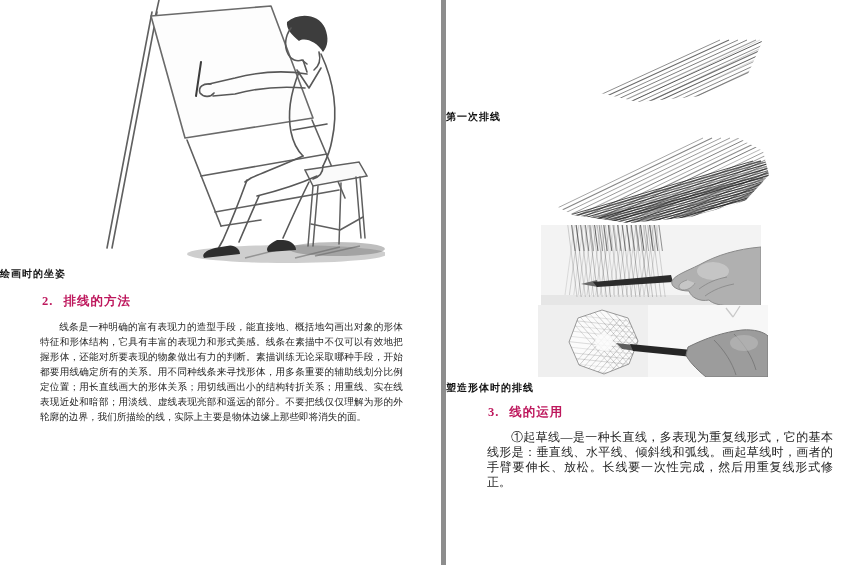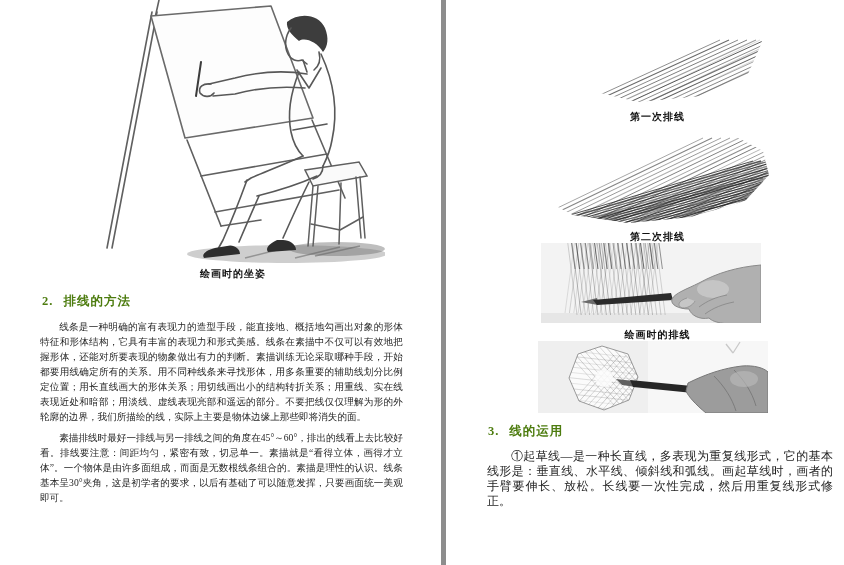--- a/index.html
+++ b/index.html
@@ -10,26 +10,26 @@
   }
   .spread{display:flex;width:844px;height:565px;}
   .page{background:#ffffff;position:relative;box-sizing:border-box;}
   .page-left{width:464px;}
   .page-right{width:419px;}
   .divider{width:5px;height:565px;background:#8d8d8d;flex:0 0 auto;}
 
   
   .sketch-wrap{width:330px;height:266px;margin:0 auto 0 55px;}
   .fig-caption{
-    text-align:center;font-weight:bold;font-size:10px;letter-spacing:1px;
-    color:#111;line-height:12px;margin-left:25px;
+    text-align:left;font-weight:bold;font-size:10px;letter-spacing:1px;
+    color:#111;line-height:12px;
   }
   .cap-left{margin-top:2px;}
   .section-heading{
-    font-weight:bold;font-size:12.5px;color:#4d7c0f;margin:13px 0 0 42px;
+    font-weight:bold;font-size:12.5px;color:#be185d;margin:13px 0 0 42px;
     letter-spacing:1px;
   }
   .section-heading .num{margin-right:10px;}
   .body-text{
     margin:9px 38px 0 40px;
     font-size:9.6px;line-height:15px;text-align:justify;
     text-justify:inter-character;word-break:break-all;color:#242424;
   }
   .body-text p{margin:0 0 6px 0;text-indent:2em;}
 
@@ -114,21 +114,20 @@
       </svg>
     </div>
     <div class="fig-caption cap-left">绘画时的坐姿</div>
 
     <div class="section-heading">
       <span class="num">2.</span><span>排线的方法</span>
     </div>
 
     <div class="body-text">
       <p>线条是一种明确的富有表现力的造型手段，能直接地、概括地勾画出对象的形体特征和形体结构，它具有丰富的表现力和形式美感。线条在素描中不仅可以有效地把握形体，还能对所要表现的物象做出有力的判断。素描训练无论采取哪种手段，开始都要用线确定所有的关系。用不同种线条来寻找形体，用多条重要的辅助线划分比例定位置；用长直线画大的形体关系；用切线画出小的结构转折关系；用重线、实在线表现近处和暗部；用淡线、虚线表现亮部和遥远的部分。不要把线仅仅理解为形的外轮廓的边界，我们所描绘的线，实际上主要是物体边缘上那些即将消失的面。</p>
-      <p>素描排线时最好一排线与另一排线之间的角度在45°～60°，排出的线看上去比较好看。排线要注意：间距均匀，紧密有致，切忌单一。素描就是“看得立体，画得才立体”。一个物体是由许多面组成，而面是无数根线条组合的。素描是理性的认识。线条基本呈30°夹角，这是初学者的要求，以后有基础了可以随意发挥，只要画面统一美观即可。</p>
     </div>
   </div>
 
   <div class="divider"></div>
 
   <div class="page page-right">
 
     <div class="figure-block">
       <svg class="f1" width="220" height="104" viewBox="0 0 220 104">
         <defs>
@@ -263,21 +262,20 @@
             <line x1="74.0" y1="100.0" x2="284.0" y2="38.0" stroke-width="1.40" opacity="0.82"></line>
             <line x1="82.0" y1="100.0" x2="292.0" y2="38.0" stroke-width="1.19" opacity="0.52"></line>
             <line x1="90.0" y1="100.0" x2="300.0" y2="38.0" stroke-width="0.98" opacity="0.85"></line>
             <line x1="98.0" y1="100.0" x2="308.0" y2="38.0" stroke-width="1.47" opacity="0.62"></line>
             <line x1="106.0" y1="100.0" x2="316.0" y2="38.0" stroke-width="1.26" opacity="0.77"></line>
             <line x1="114.0" y1="100.0" x2="324.0" y2="38.0" stroke-width="1.05" opacity="0.78"></line>
             <line x1="122.0" y1="100.0" x2="332.0" y2="38.0" stroke-width="1.54" opacity="0.60"></line>
             <line x1="130.0" y1="100.0" x2="340.0" y2="38.0" stroke-width="1.33" opacity="0.85"></line>
           </g>
       </svg>
-      <div class="fig-caption cap-r2">第二次排线</div>
     </div>
 
     <div class="figure-block">
       <svg class="f3" width="220" height="80" viewBox="0 0 220 80">
         <rect x="0" y="0" width="220" height="80" fill="#f3f3f3"></rect>
         <rect x="0" y="70" width="220" height="10" fill="#e6e6e6"></rect>
         <g id="hatchF3a" stroke="#4a4a4a">
             <line x1="26.0" y1="-6.0" x2="36.0" y2="72.0" stroke-width="0.56" opacity="0.42"></line>
             <line x1="30.2" y1="-6.0" x2="40.2" y2="72.0" stroke-width="0.84" opacity="0.40"></line>
             <line x1="34.4" y1="-6.0" x2="44.4" y2="72.0" stroke-width="0.72" opacity="0.34"></line>
@@ -349,21 +347,20 @@
           <polygon points="40,59 56,55 57,62" fill="#6b6b6b"></polygon>
           <polygon points="52,57 130,50 132,57 56,62" fill="#2b2b2b"></polygon>
         </g>
         <g>
           <path d="M220,22 C196,24 176,30 158,40 C146,46 134,50 131,56 C129,62 138,66 148,66 C150,72 158,77 168,75 C173,80 184,82 220,82 Z" fill="#b0b0b0" stroke="#8a8a8a" stroke-width="1"></path>
           <ellipse cx="172" cy="46" rx="16" ry="9" fill="#cecece" opacity="0.7"></ellipse>
           <path d="M146,55 C140,57 136,60 139,64 C145,67 152,62 154,58" fill="#c6c6c6" stroke="#8f8f8f" stroke-width="0.8"></path>
           <path d="M158,64 C166,58 175,54 186,52 M164,71 C172,65 182,61 193,59" stroke="#8a8a8a" fill="none" stroke-width="0.9"></path>
         </g>
       </svg>
-      <div class="fig-caption cap-r3">绘画时的排线</div>
     </div>
 
     <div class="figure-block">
       <svg class="f4" width="230" height="72" viewBox="0 0 230 72">
         <defs>
             <clipPath id="clipF4">
               <polygon points="64,5 90,13 100,36 91,59 66,69 41,60 31,37 40,13"></polygon>
             </clipPath>
           </defs>
         <rect x="0" y="0" width="230" height="72" fill="#efefef"></rect>
@@ -417,20 +414,21 @@
         <g>
           <polygon points="78,38 96,40 98,46 84,44" fill="#5e5e5e"></polygon>
           <polygon points="92,39 154,45 155,52 95,46" fill="#262626"></polygon>
         </g>
         <g>
           <path d="M150,42 C168,33 186,27 204,25 C216,24 226,27 230,31 L230,72 L168,72 C158,64 150,55 148,50 Z" fill="#9c9c9c" stroke="#787878" stroke-width="1"></path>
           <path d="M176,35 C186,45 194,57 198,70 M196,29 C206,39 214,51 218,65" stroke="#787878" fill="none" stroke-width="0.9"></path>
           <ellipse cx="206" cy="38" rx="14" ry="8" fill="#bdbdbd" opacity="0.6"></ellipse>
         </g>
       </svg>
+      <div class="fig-caption cap-r4">塑造形体时的排线</div>
     </div>
 
     <div class="section-heading rp-heading">
       <span class="num">3.</span><span>线的运用</span>
     </div>
 
     <div class="rp-body-text">
       <p>①起草线—是一种长直线，多表现为重复线形式，它的基本线形是：垂直线、水平线、倾斜线和弧线。画起草线时，画者的手臂要伸长、放松。长线要一次性完成，然后用重复线形式修正。</p>
     </div>
   </div>

